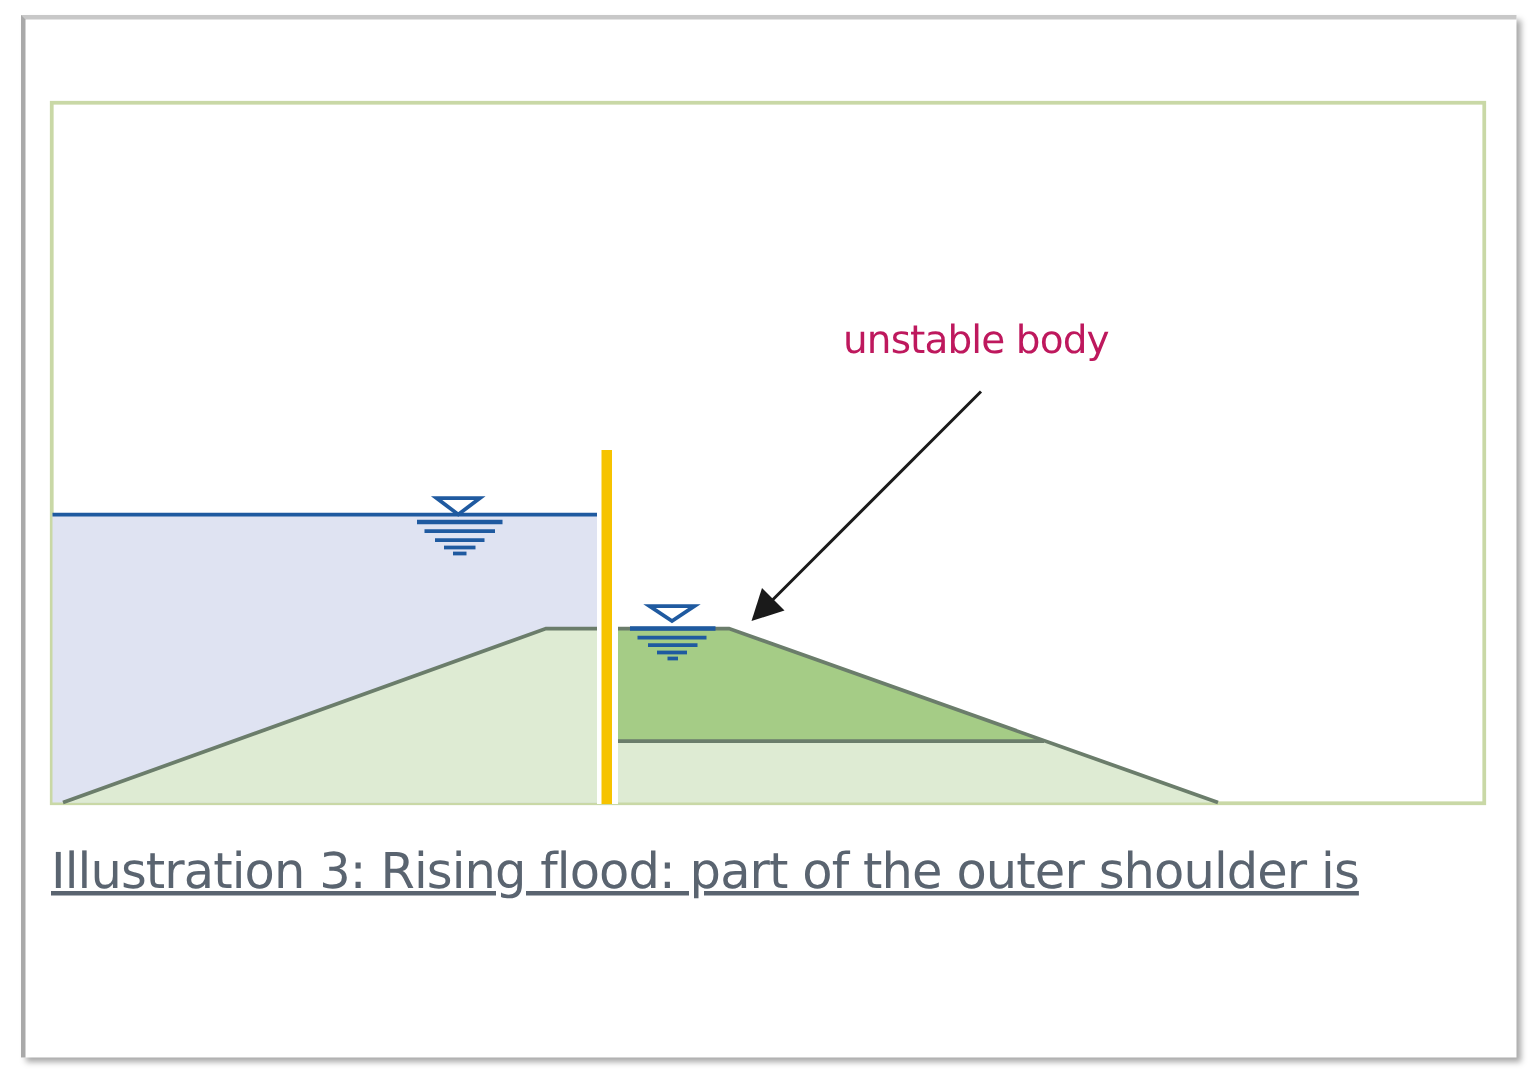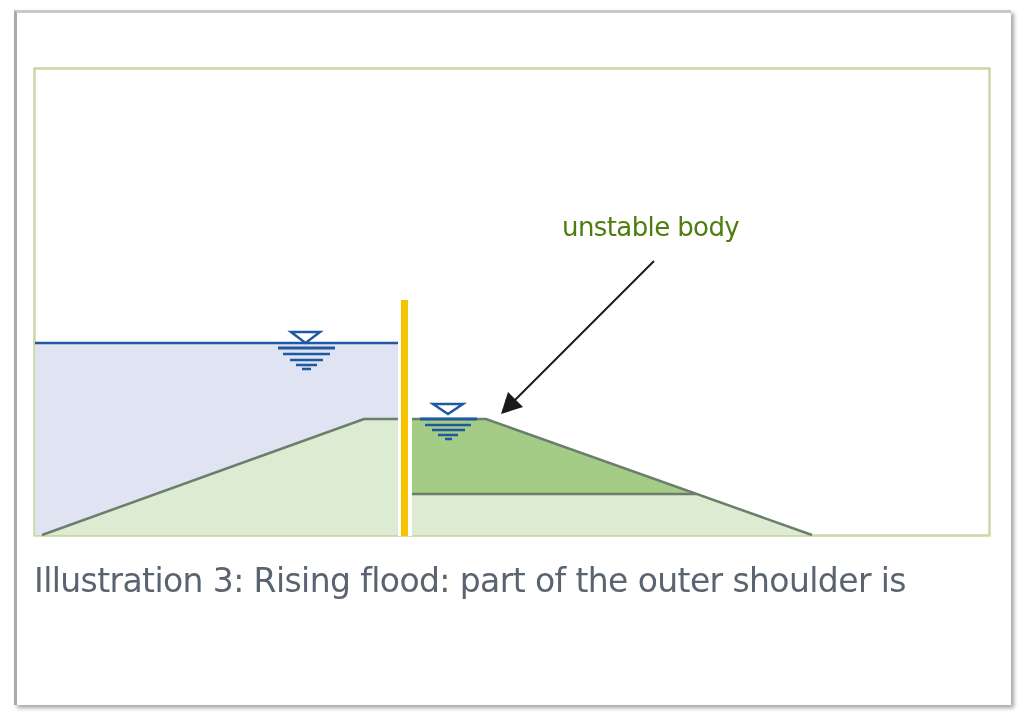--- a/index.html
+++ b/index.html
@@ -7,25 +7,25 @@
   .page {
     position: absolute; left: 14px; top: 10px; width: 994px; height: 692px;
     background: #ffffff;
     border-left: 3px solid #a9a9a9; border-top: 3px solid #c8c8c8;
     box-shadow: 3px 3px 4px rgba(0,0,0,0.35);
   }
   .figure { position: absolute; left: 0; top: 0; width: 1024px; height: 713px; }
   .caption {
     position: absolute; left: 34px; top: 556px; width: 970px;
     font-family: "DejaVu Sans", sans-serif; font-size: 33px; line-height: 50px;
-    color: #5a6470; letter-spacing: -0.6px;
+    color: #5a6470; letter-spacing: -0.6px; text-decoration: underline;
   }
   .label {
     position: absolute; left: 562px; top: 212px;
-    font-family: "DejaVu Sans", sans-serif; font-size: 26px; color: #4d7c0f; letter-spacing: -0.6px;
+    font-family: "DejaVu Sans", sans-serif; font-size: 26px; color: #be185d; letter-spacing: -0.6px;
   }
 </style>
 </head>
 <body>
 
 <div class="page"></div>
 
 <svg class="figure" viewBox="0 0 1024 713" xmlns="http://www.w3.org/2000/svg">
 
   <rect x="34.5" y="68.5" width="955" height="467" fill="#ffffff" stroke="#c9d8a6" stroke-width="2.5"></rect>

